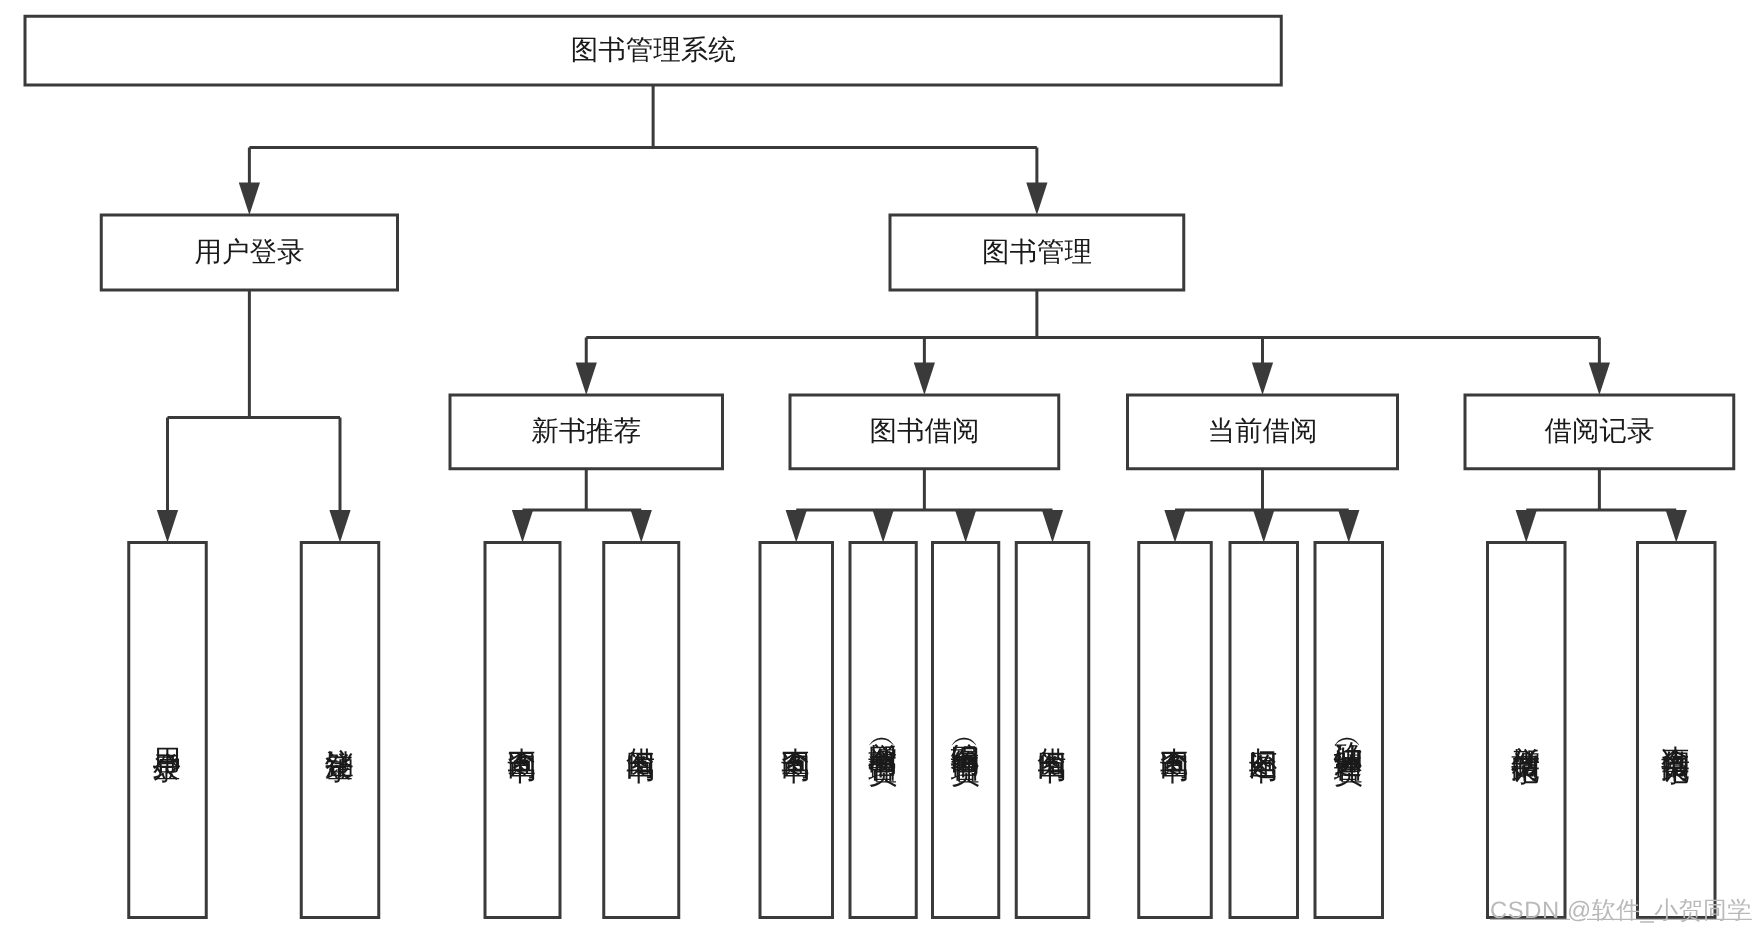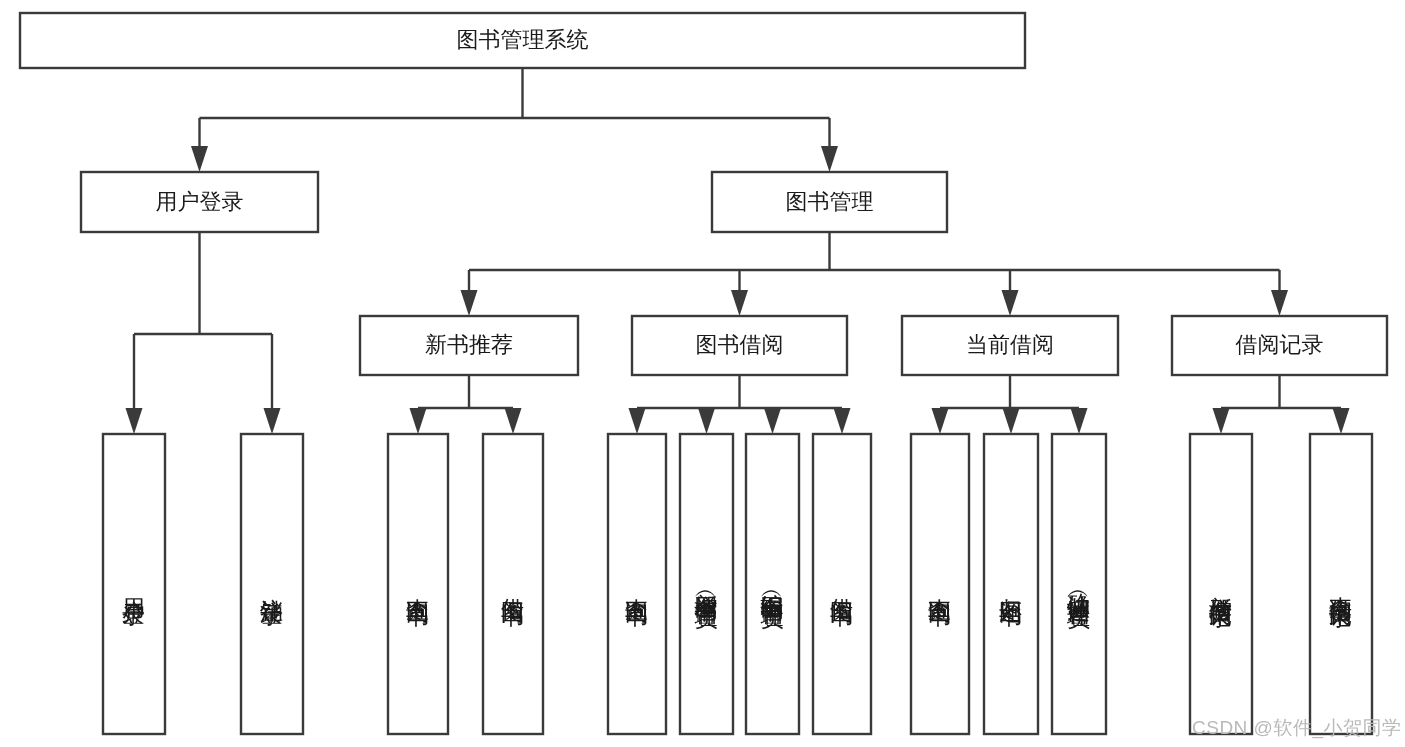--- a/index.html
+++ b/index.html
@@ -228,14 +228,14 @@
       <div class="leaf-text-wrap" style="left: 1052px; top: 434px; width: 54px; height: 300px;">
         <span class="leaf-text">确认归还（管理员）</span>
       </div>
       <div class="leaf-text-wrap" style="left: 1190px; top: 434px; width: 62px; height: 300px;">
         <span class="leaf-text">新增借阅记录</span>
       </div>
       <div class="leaf-text-wrap" style="left: 1310px; top: 434px; width: 62px; height: 300px;">
         <span class="leaf-text">查询借阅记录</span>
       </div>
     </div>
-  <div class="watermark" style="left: 1192px; top: 715px;">CSDN @软件_小贺同学</div>
+  <div class="watermark" style="left: 1192px; top: 715px; text-decoration: underline;">CSDN @软件_小贺同学</div>
 </div>
 
 </body></html>

